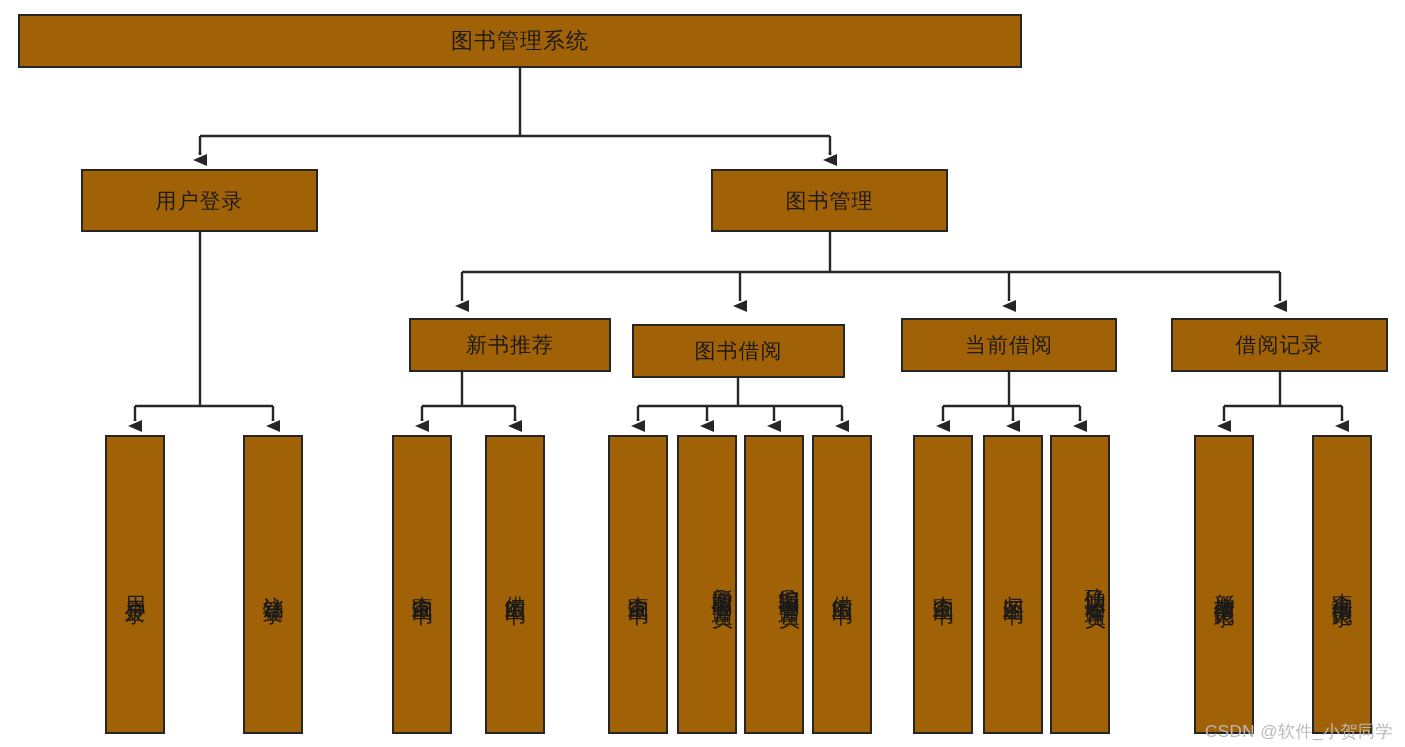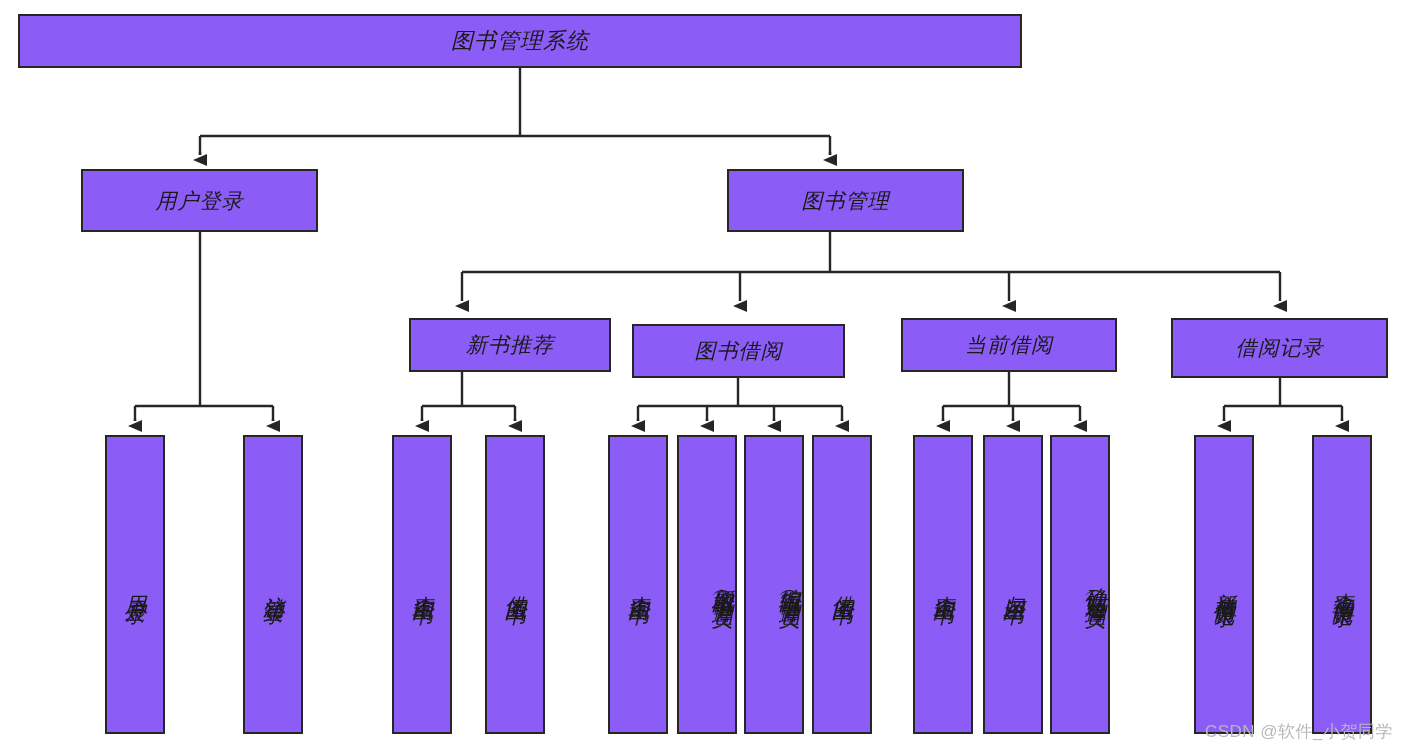--- a/index.html
+++ b/index.html
@@ -15,28 +15,27 @@
     width:1405px;height:747px;
   }
   #edges{
     position:absolute;left:0;top:0;
     width:1405px;height:747px;
     pointer-events:none;
   }
   .node{
     position:absolute;
     box-sizing:border-box;
-    background:#8b5cf6;
+    background:#a16207;
     border:2px solid #262626;
     display:flex;
     align-items:center;
     justify-content:center;
     color:#1a1a1a;
     z-index:2;
-    font-style:italic;
   }
   .node.horiz{
     font-size:21px;
     letter-spacing:1px;
     line-height:1.2;
   }
   .node.vert{
     writing-mode:vertical-rl;
     text-orientation:upright;
     font-size:21px;
@@ -140,34 +139,34 @@
     </g>
   </svg>
 
   <div class="node horiz" id="root-node" style="left:18px;top:14px;width:1004px;height:54px;">
     <span>图书管理系统</span>
   </div>
 
   <div class="node horiz" style="left:81px;top:169px;width:237px;height:63px;">
     <span>用户登录</span>
   </div>
-  <div class="node horiz" style="left:711px;top:169px;width:237px;height:63px;margin-left:16px;">
+  <div class="node horiz" style="left:711px;top:169px;width:237px;height:63px;">
     <span>图书管理</span>
   </div>
 
   <div class="node horiz" style="left:361px;top:318px;width:202px;height:54px;margin-left:48px;">
     <span>新书推荐</span>
   </div>
   <div class="node horiz" style="left:632px;top:324px;width:213px;height:54px;">
     <span>图书借阅</span>
   </div>
   <div class="node horiz" style="left:901px;top:318px;width:216px;height:54px;">
     <span>当前借阅</span>
   </div>
-  <div class="node horiz" style="left:1171px;top:318px;width:217px;height:60px;">
+  <div class="node horiz" style="left:1171px;top:318px;width:217px;height:54px;">
     <span>借阅记录</span>
   </div>
 
   <div class="node vert center" style="left:105px;top:435px;width:60px;height:299px;">
     <span>用户登录</span>
   </div>
   <div class="node vert center" style="left:243px;top:435px;width:60px;height:299px;">
     <span>注销登录</span>
   </div>
 

